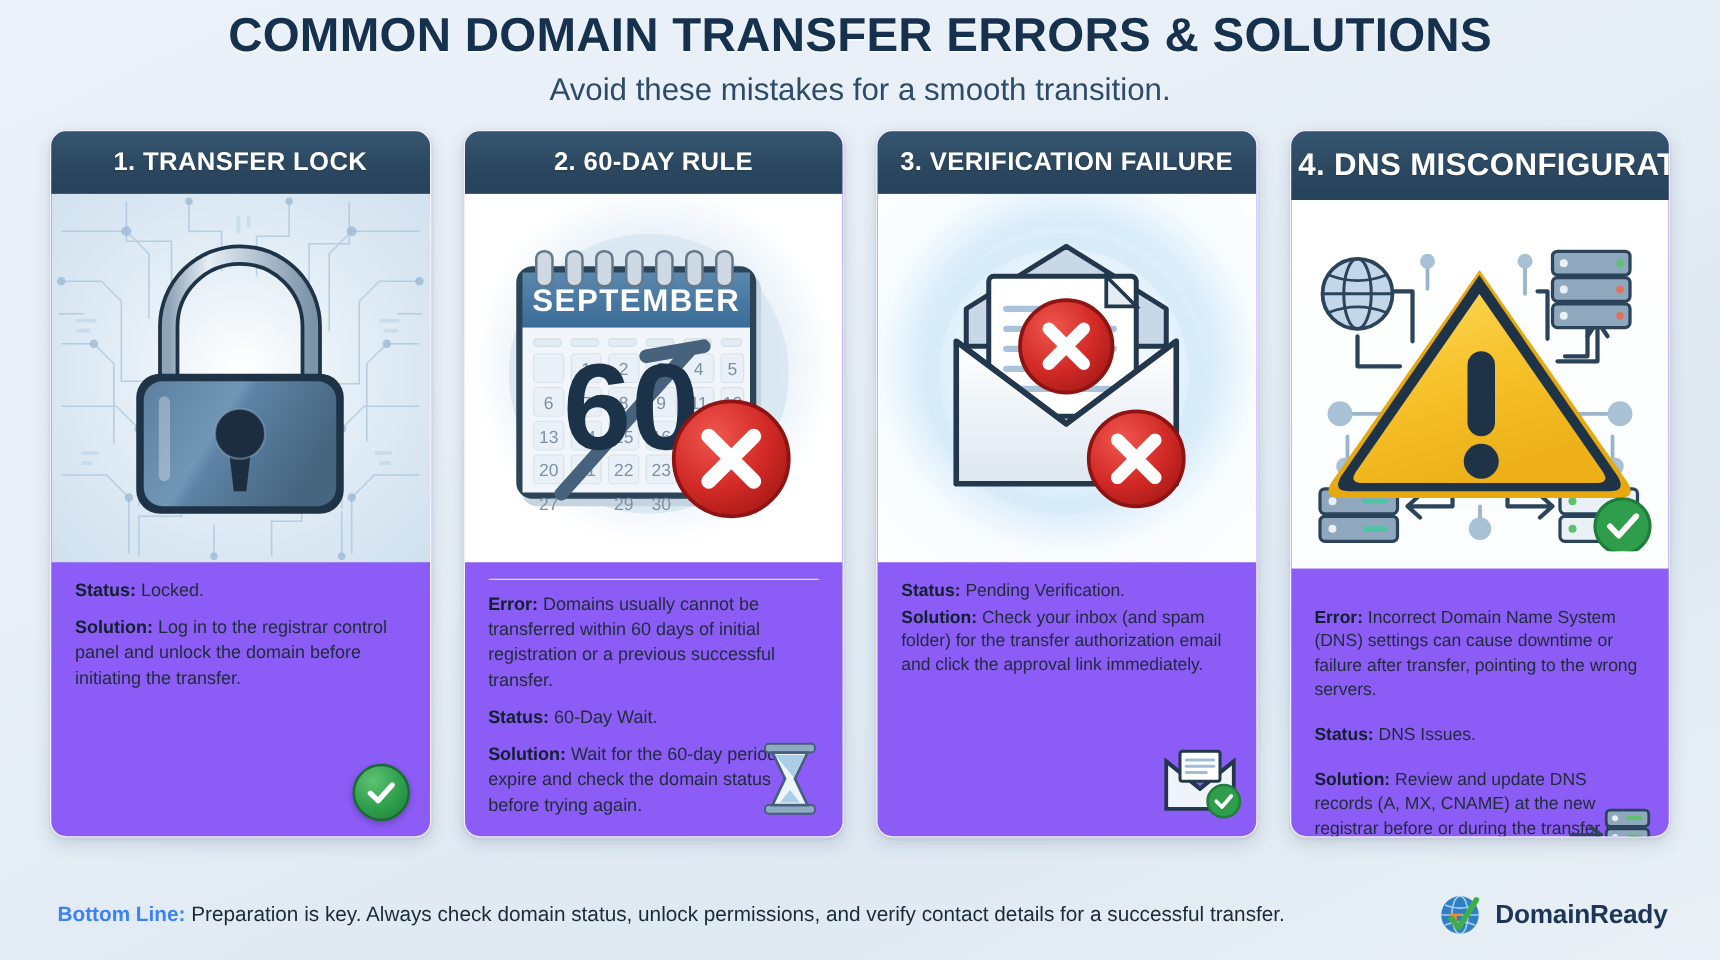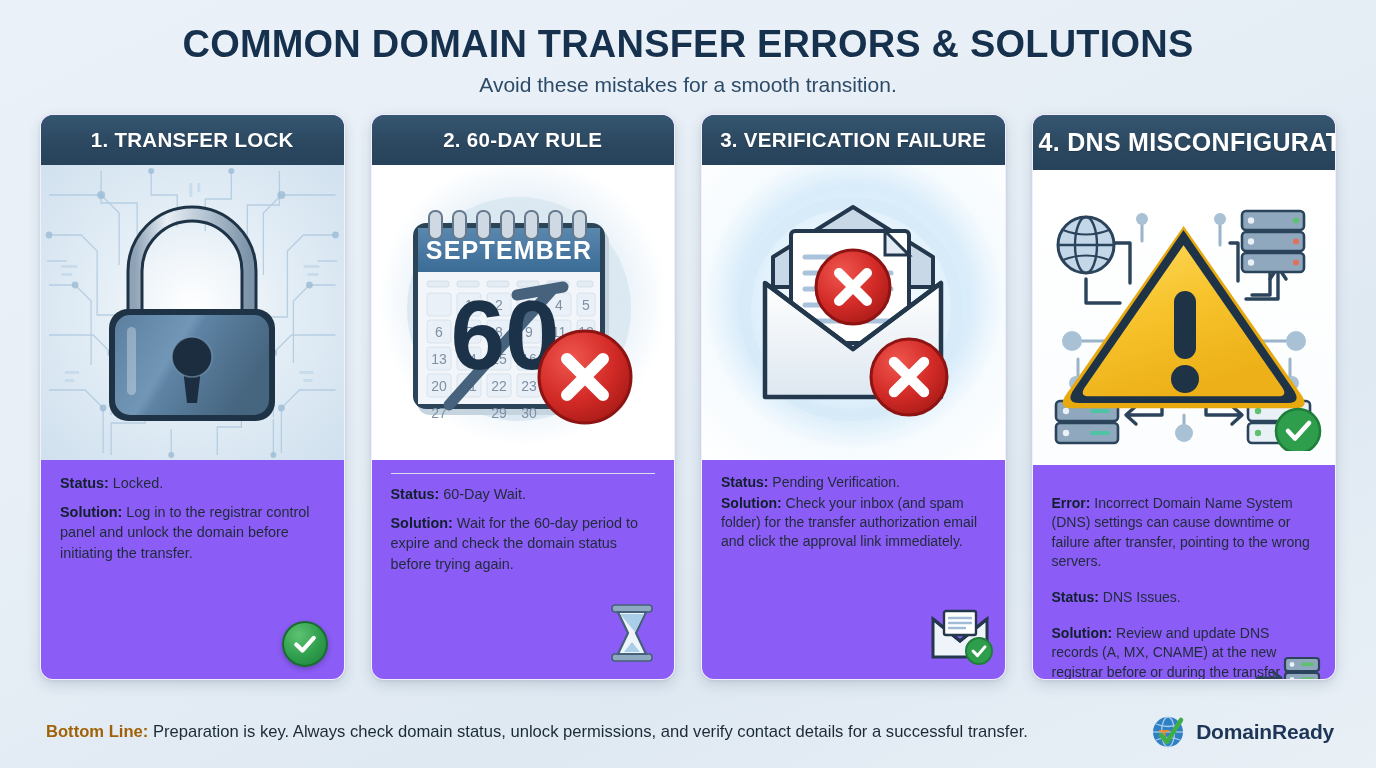--- a/index.html
+++ b/index.html
@@ -21,35 +21,35 @@
   .infographic {
     width: 1376px;
     height: 768px;
     display: flex;
     flex-direction: column;
     position: relative;
   }
 
   
   .header {
-    padding-top: 23px;
+    padding-top: 8px;
     text-align: center;
     flex: 0 0 auto;
   }
   .title {
     font-size: 38px;
     font-weight: bold;
     letter-spacing: 0.2px;
     color: #16314e;
     line-height: 1.12;
     text-shadow: 0 1px 0 rgba(255,255,255,0.6);
   }
   .subtitle {
     margin-top: 7px;
-    font-size: 21px;
+    font-size: 25px;
     color: #2d4b68;
     font-weight: 400;
   }
 
   
   .cards {
     flex: 1 1 auto;
     display: flex;
     gap: 26px;
     padding: 17px 40px 0 40px;
@@ -156,21 +156,21 @@
     height: 72px;
     display: flex;
     align-items: center;
     justify-content: space-between;
     padding: 0 42px 0 46px;
   }
   .footer-text {
     font-size: 16.6px;
     color: #1c2a38;
   }
-  .footer-text b { font-weight: bold; color: #a16207; }
+  .footer-text b { font-weight: bold; color: #3b82f6; }
   .brand {
     display: flex;
     align-items: center;
     gap: 9px;
   }
   .brand-name {
     font-size: 21px;
     font-weight: bold;
     color: #1d3557;
     letter-spacing: -0.2px;
@@ -390,20 +390,21 @@
                 <rect x="114" y="24" width="13" height="28" rx="6"></rect>
               <rect x="138" y="24" width="13" height="28" rx="6"></rect>
                 <rect x="162" y="24" width="13" height="28" rx="6"></rect>
               <rect x="186" y="24" width="13" height="28" rx="6"></rect>
             </g>
           </svg>
         </div>
       </div>
       <div class="card-body">
         <div class="divider"></div>
+        <p><b>Error:</b><span> Domains usually cannot be transferred within 60 days of initial registration or a previous successful transfer.</span></p>
         <p><b>Status:</b><span> 60-Day Wait.</span></p>
         <p><b>Solution:</b><span> Wait for the 60-day period to expire and check the domain status before trying again.</span></p>
         <div style="position:absolute; right:16px; bottom:10px;">
           <svg width="52" height="60" viewBox="0 0 52 60">
             <rect x="6" y="2" width="40" height="7" rx="3" fill="#9fb6c9" stroke="#4c6symbol"></rect>
             <rect x="6" y="2" width="40" height="7" rx="3" fill="#8fa9c0" stroke="#44607a" stroke-width="1.6"></rect>
             <rect x="6" y="51" width="40" height="7" rx="3" fill="#8fa9c0" stroke="#44607a" stroke-width="1.6"></rect>
             <path d="M12 9 h28 l-10 21 10 21 h-28 l10-21 z" fill="#eef5fa" stroke="#44607a" stroke-width="2.2"></path>
             <path d="M14 11 h24 l-9 18 z" fill="#aacde8"></path>
             <path d="M18 49 h16 l-8 -10 z" fill="#aacde8"></path>

